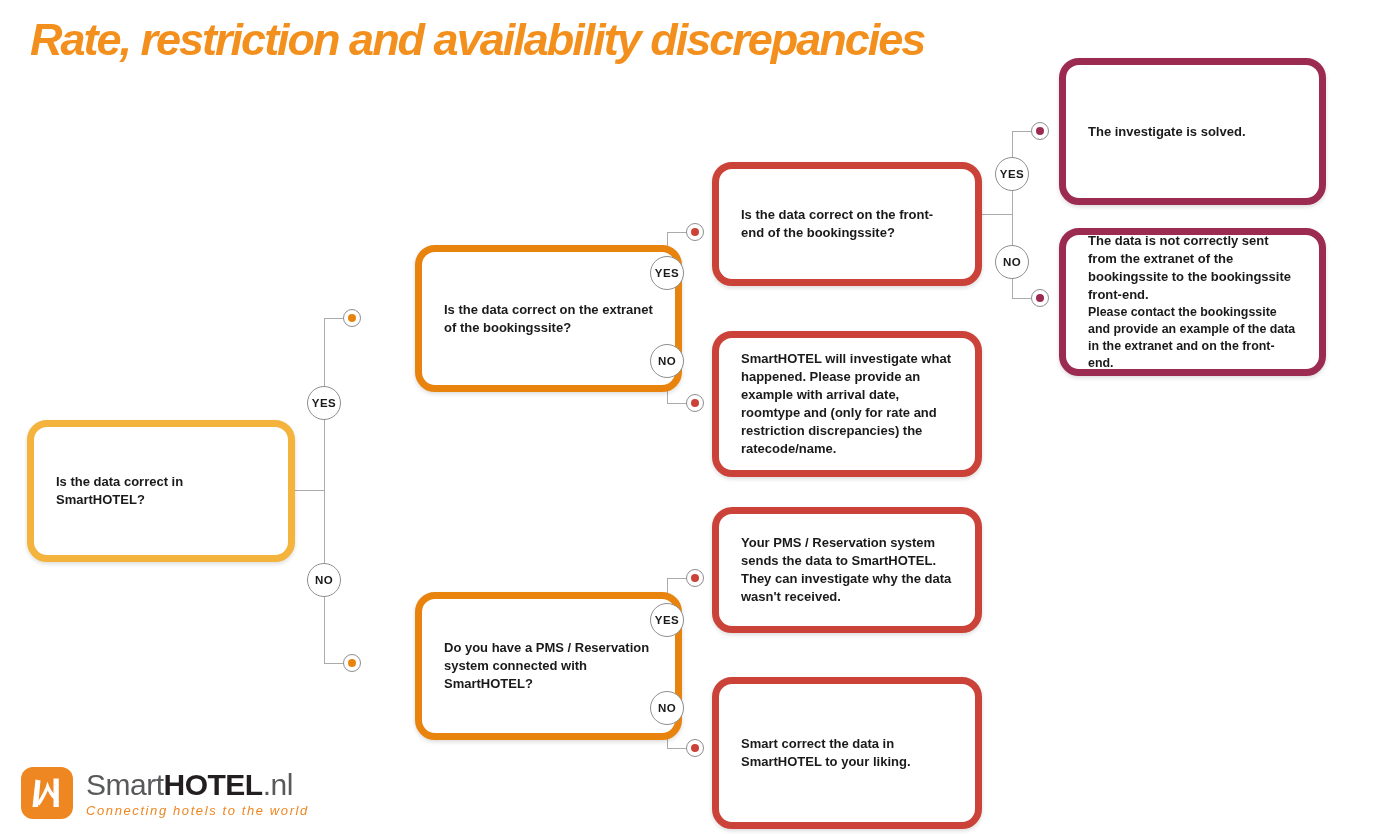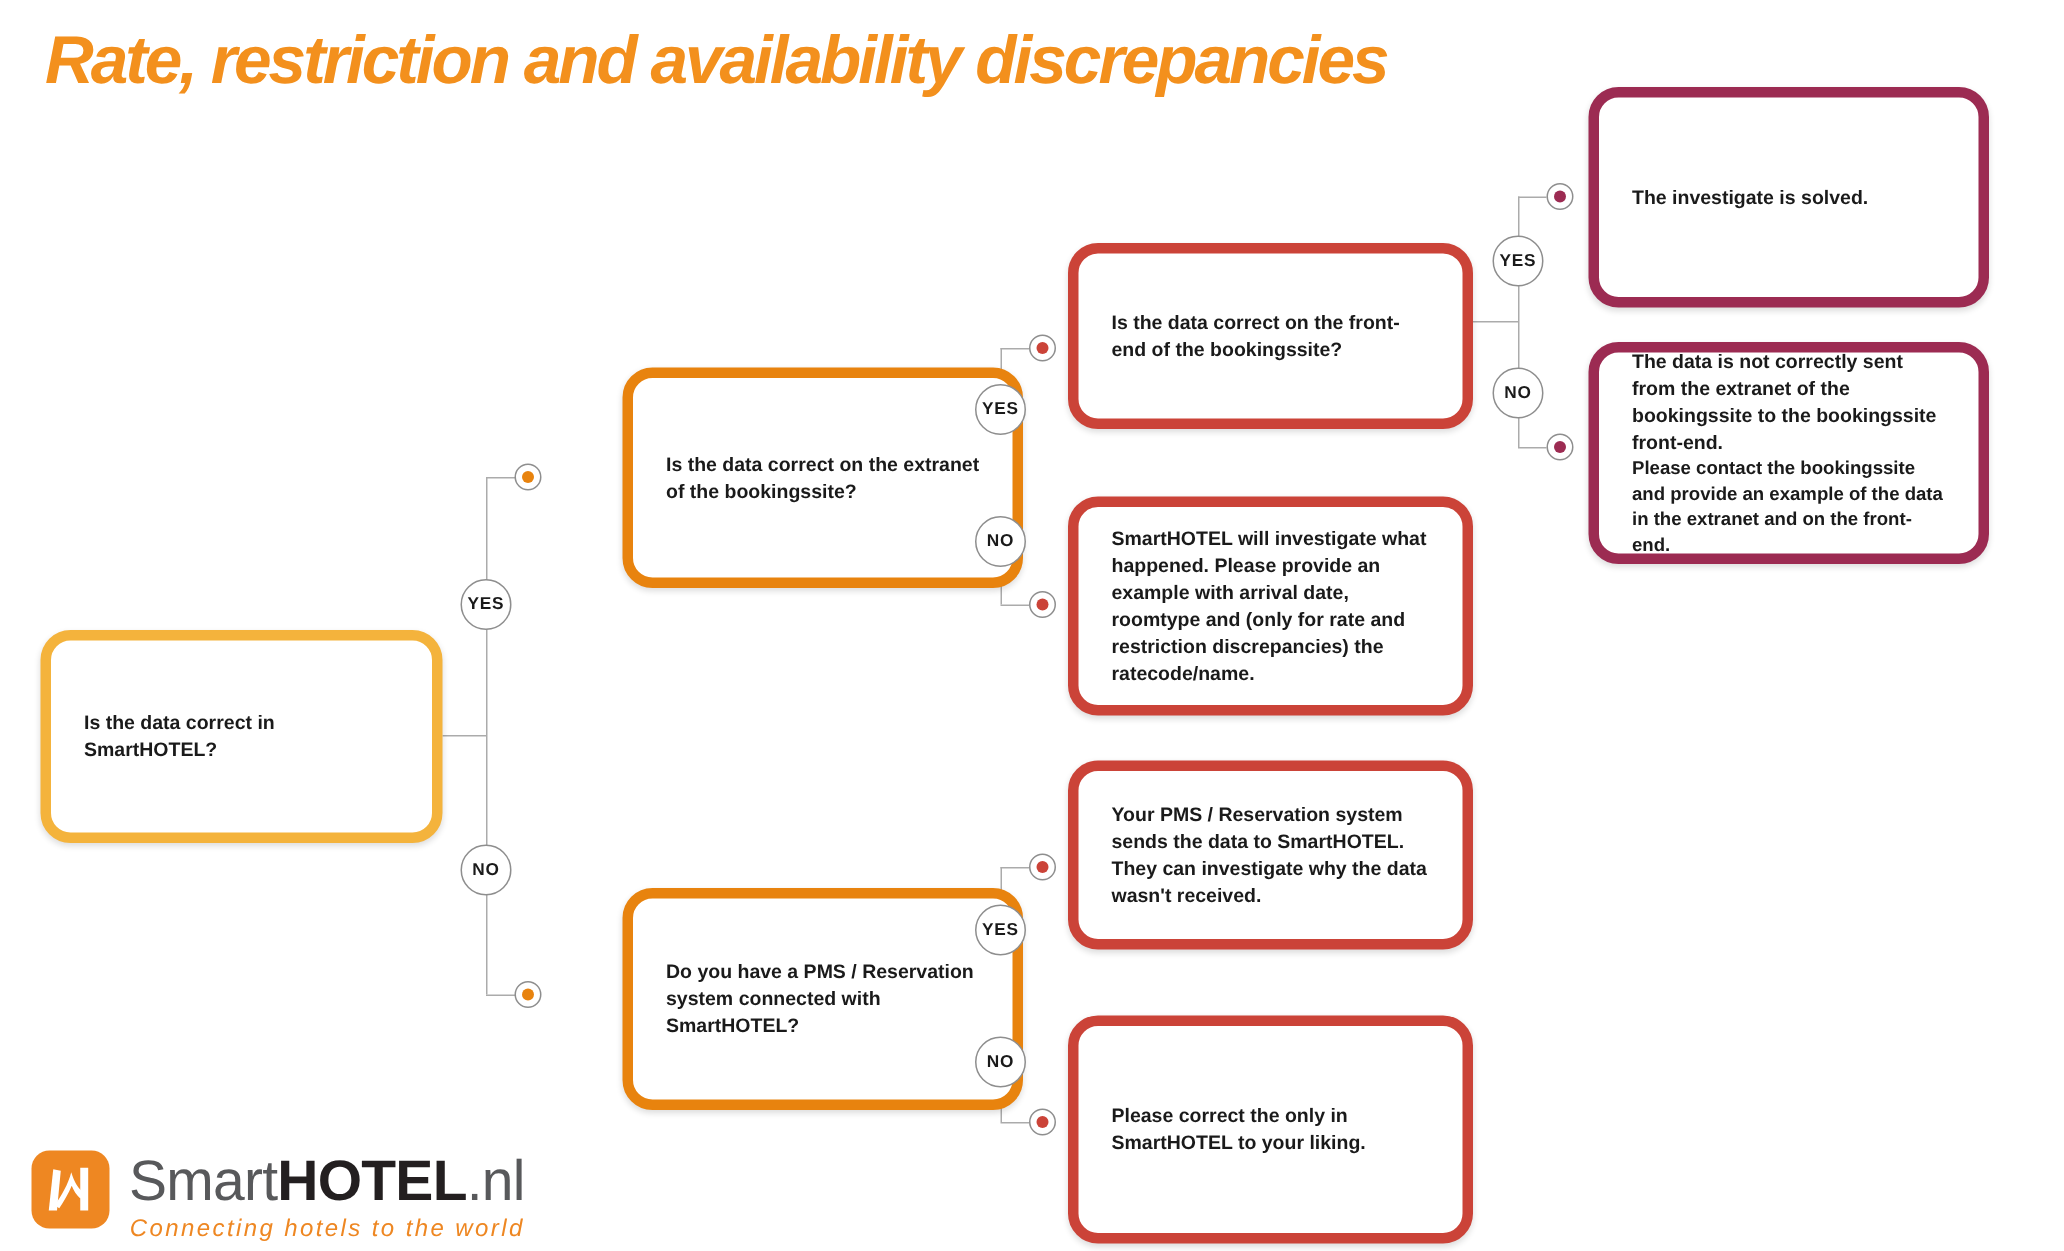--- a/index.html
+++ b/index.html
@@ -62,26 +62,26 @@
   .dot-orange { background:var(--node-orange); }
   .dot-red    { background:var(--node-red); }
   .dot-maroon { background:var(--node-maroon); }
 
   
   .logo { position:absolute; left:20px; top:766px; display:flex; align-items:flex-start; }
   .logo-badge { width:54px; height:54px; }
   .logo-badge rect { fill:var(--logo-orange); }
   .logo-badge path { fill:#ffffff; }
   .logo-textblock { margin-left:12px; padding-top:3px; }
-  .brand-line { font-size:38px; line-height:1.05; letter-spacing:-0.5px; }
+  .brand-line { font-size:30px; line-height:1.05; letter-spacing:-0.5px; }
   .brand-smart { color:var(--brand-grey); font-weight:normal; }
   .brand-hotel { color:var(--brand-black); font-weight:800; }
   .brand-nl    { color:var(--brand-grey); font-weight:normal; }
   .tagline {
-    font-size:16px; font-style:italic; letter-spacing:1.6px;
+    font-size:13px; font-style:italic; letter-spacing:1.6px;
     color:var(--logo-orange); margin-top:2px;text-align:right;
   }
 </style>
 </head>
 <body>
 
 <div id="stage">
 
   <div class="page-title">Rate, restriction and availability discrepancies</div>
 
@@ -166,21 +166,21 @@
 
   <div class="node node-orange" style="left:371px;top:592px;width:267px;height:148px">
     <p class="node-text">Do you have a PMS / Reservation system connected with SmartHOTEL?</p>
   </div>
 
   <div class="node node-red" style="left:712px;top:507px;width:270px;height:126px">
     <p class="node-text">Your PMS / Reservation system sends the data to SmartHOTEL. They can investigate why the data wasn't received.</p>
   </div>
 
   <div class="node node-red" style="left:712px;top:677px;width:270px;height:152px">
-    <p class="node-text">Please correct the only in SmartHOTEL to your liking.</p>
+    <p class="node-text">Smart correct the data in SmartHOTEL to your liking.</p>
   </div>
 
   <div class="logo">
     <svg class="logo-badge" viewBox="0 0 54 54">
       <rect x="1" y="1" width="52" height="52" rx="12"></rect>
       <path d="M12.5 41 L15.5 13.5 L20.5 14.5 L18 41 Z"></path>
       <path d="M33.5 41 L33.5 12.5 L38.8 12.5 L38.8 41 Z"></path>
       <path d="M16.5 37.5 C21 31 25.5 23.5 27.5 15.5 C29.5 22 32 26.5 36.5 29.5 L33.5 33 C30.8 30.5 29 27.5 27.8 24.5 C25.8 29.5 22.5 35 19.5 39.5 Z"></path>
     </svg>
     <div class="logo-textblock">

